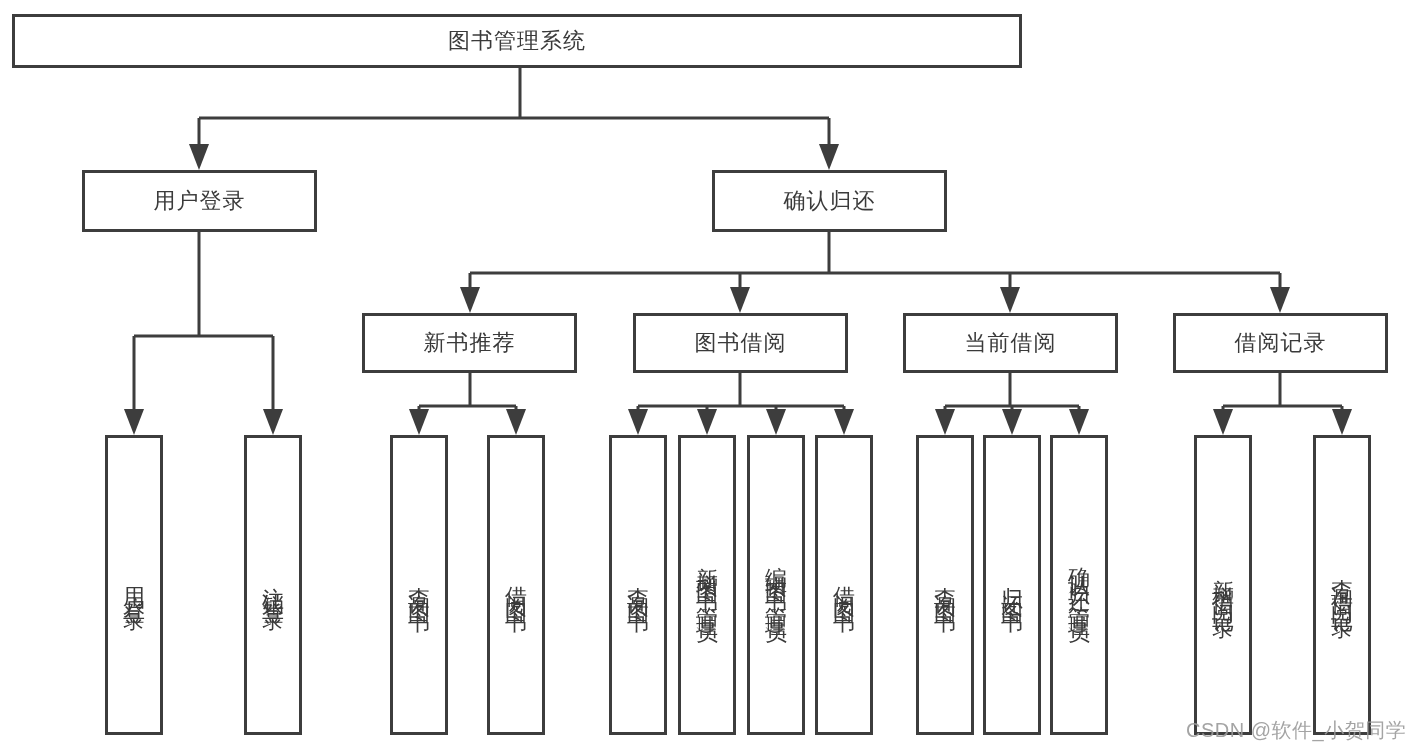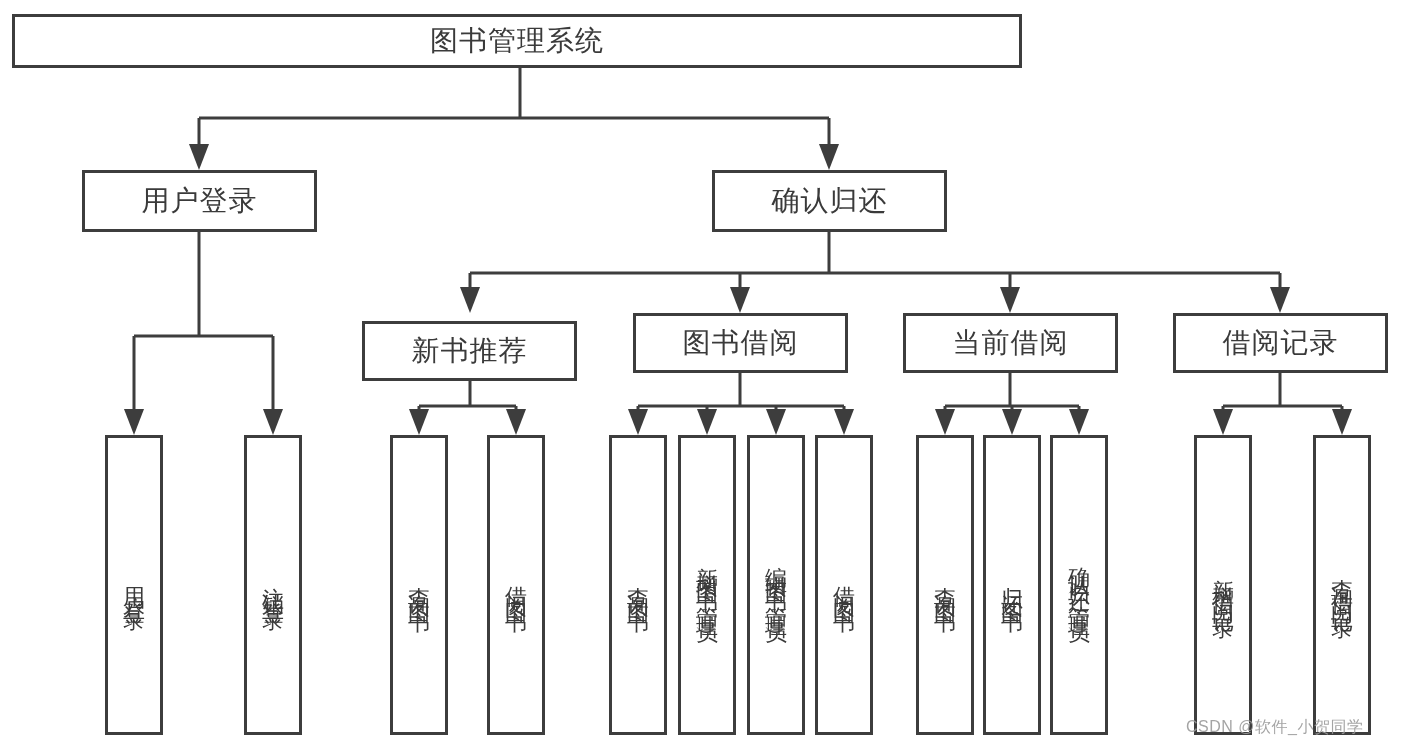--- a/index.html
+++ b/index.html
@@ -20,21 +20,21 @@
     overflow:hidden;
   }
   #connectors{position:absolute;left:0;top:0;width:1405px;height:747px;}
   #connectors path{stroke:var(--line);stroke-width:3;fill:none;}
   #connectors polygon{fill:var(--line);stroke:none;}
   .hnode{
     position:absolute;
     background:var(--bg);
     border:3px solid var(--box-border);
     display:flex;align-items:center;justify-content:center;
-    font-size:28px;
+    font-size:22px;
     letter-spacing:1px;
     color:var(--text);
   }
   .root{left:12px;top:14px;width:1010px;height:54px;}
   .lvl2{top:170px;width:235px;height:62px;}
   .lvl3{top:313px;width:215px;height:60px;}
   .vnode{
     position:absolute;
     top:435px;width:58px;height:300px;
     background:var(--bg);
@@ -43,21 +43,21 @@
     writing-mode:vertical-rl;
     text-orientation:mixed;
     font-size:22px;
     letter-spacing:8px;
     color:var(--text);
     white-space:nowrap;
   }
   .watermark{
     position:absolute;
     left:1186px;top:717px;
-    font-size:16px;
+    font-size:20px;
     letter-spacing:0.5px;
     color:var(--watermark);
     opacity:0.9;
     white-space:nowrap;
   }
 </style>
 </head>
 <body>
 
 <div id="stage">
@@ -96,21 +96,21 @@
     <path d="M1280,373 V406 M1223,406 H1342 M1223,406 V411 M1342,406 V411"></path>
     <polygon points="1213,409 1233,409 1223,435"></polygon>
     <polygon points="1332,409 1352,409 1342,435"></polygon>
   </svg>
 
   <div class="hnode root">图书管理系统</div>
 
   <div class="hnode lvl2" style="left:82px;">用户登录</div>
   <div class="hnode lvl2" style="left:712px;">确认归还</div>
 
-  <div class="hnode lvl3" style="left:362px;margin-top:8px;">新书推荐</div>
+  <div class="hnode lvl3" style="left:362px;">新书推荐</div>
   <div class="hnode lvl3" style="left:633px;">图书借阅</div>
   <div class="hnode lvl3" style="left:903px;">当前借阅</div>
   <div class="hnode lvl3" style="left:1173px;">借阅记录</div>
 
   <div class="vnode" style="left:105px;">用户登录</div>
   <div class="vnode" style="left:244px;">注销登录</div>
 
   <div class="vnode" style="left:390px;">查询图书</div>
   <div class="vnode" style="left:487px;">借阅图书</div>
 

